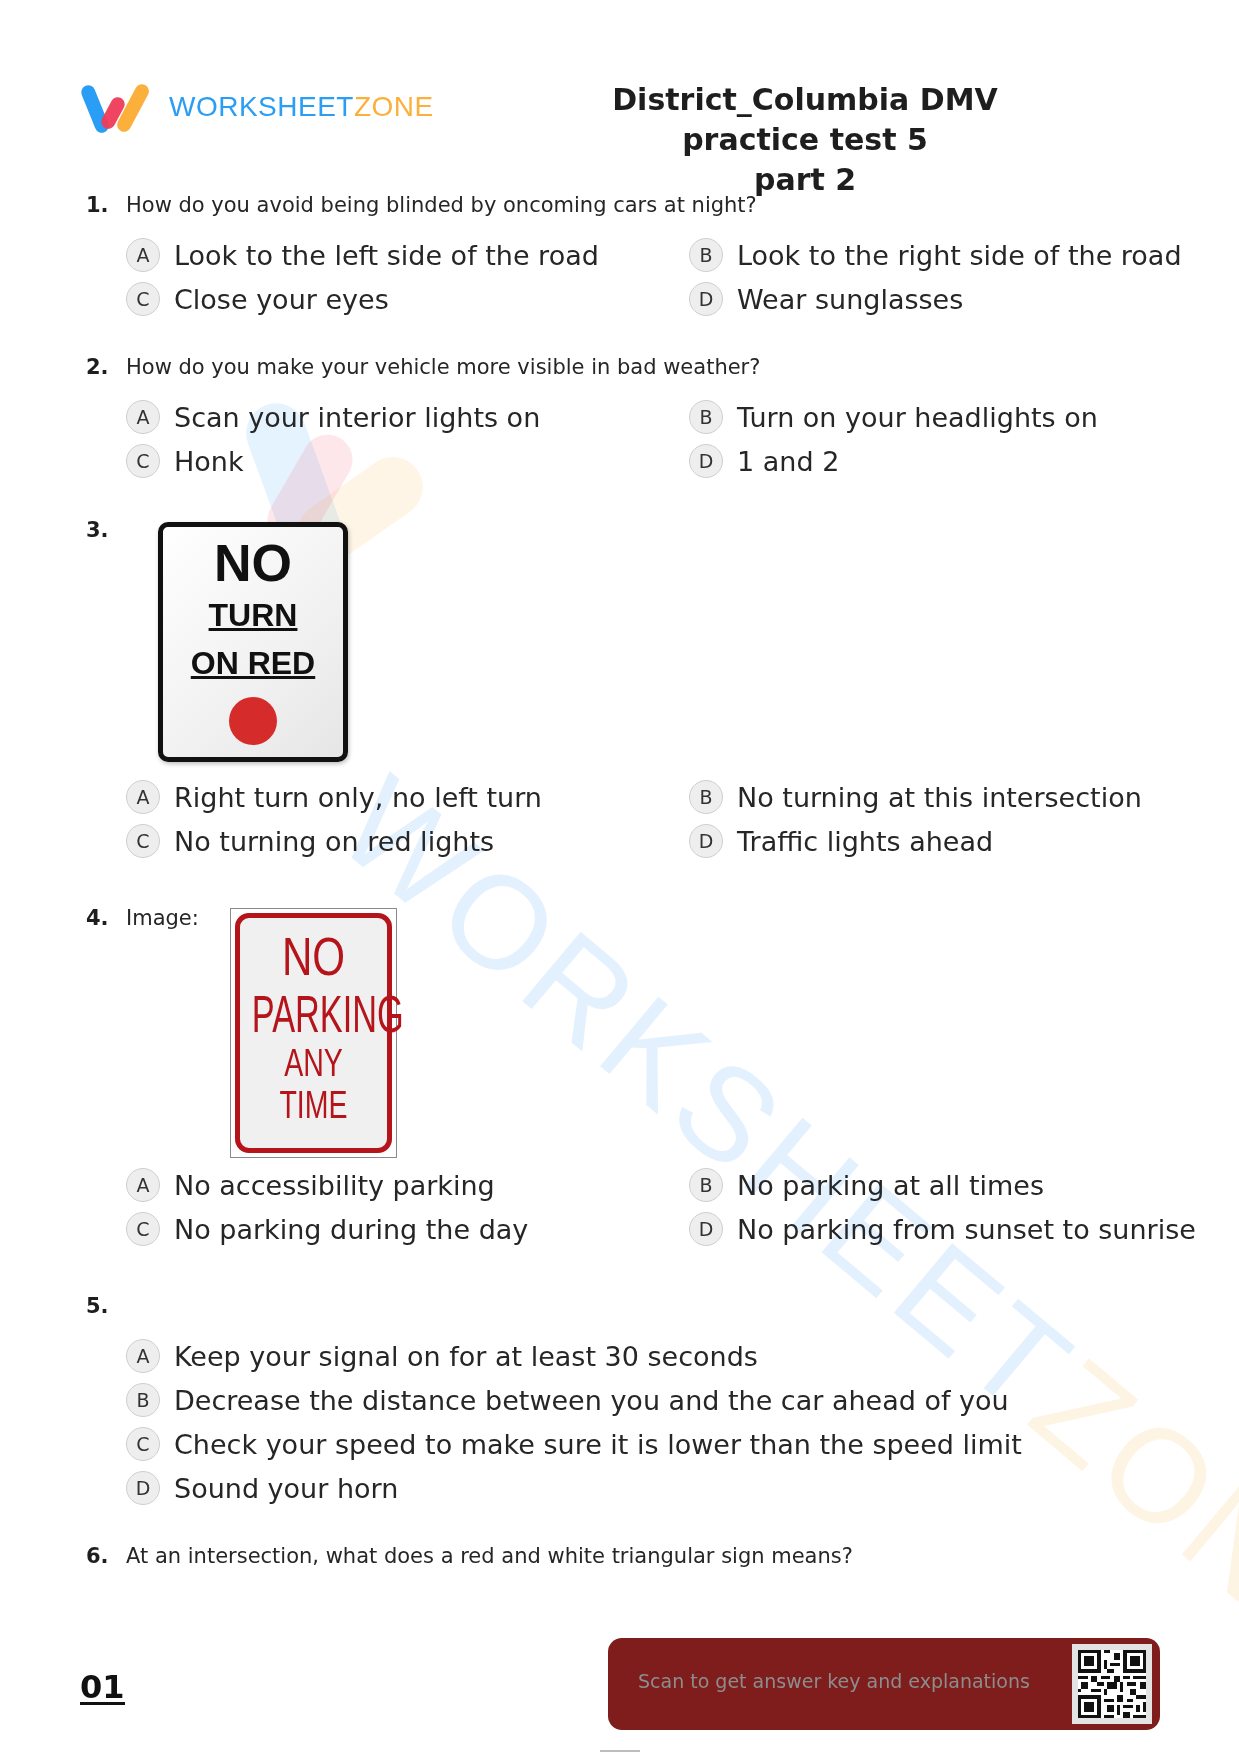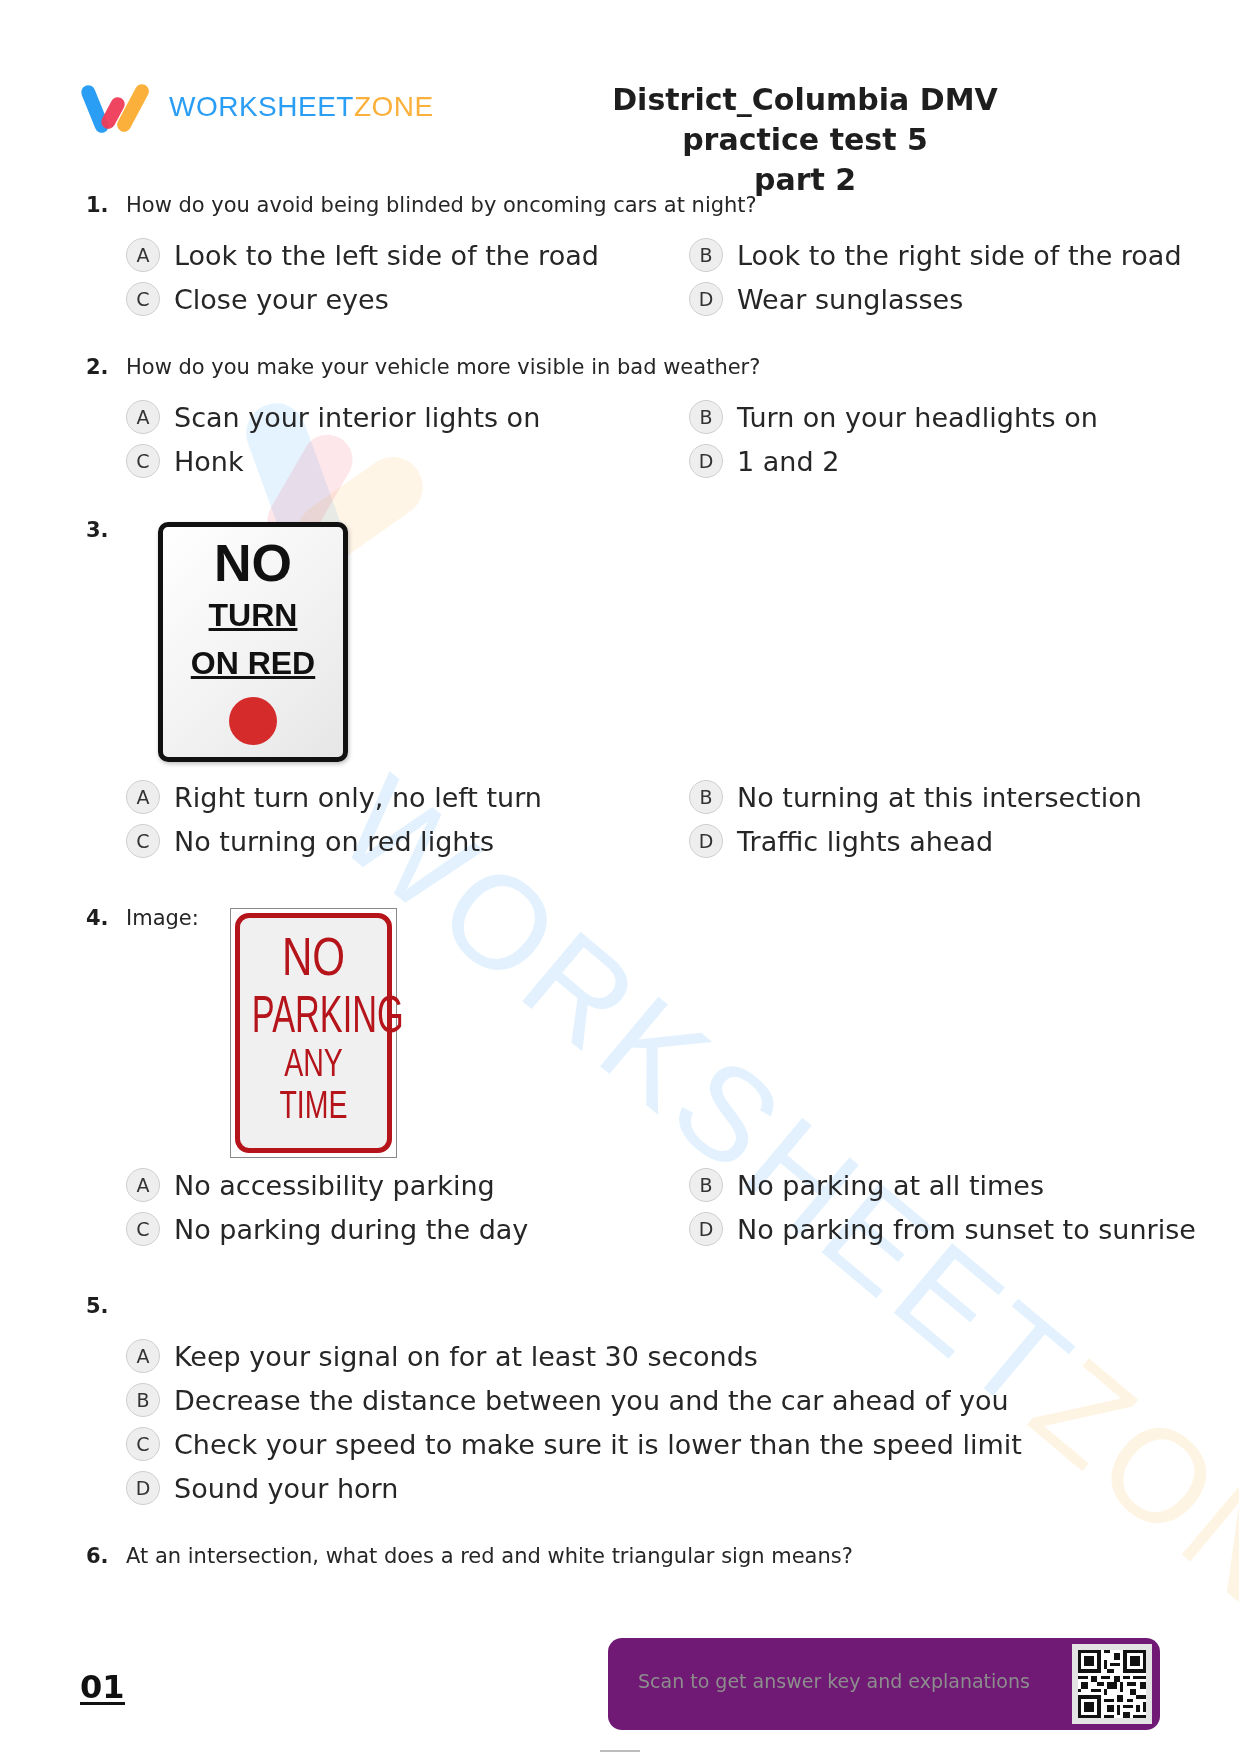--- a/index.html
+++ b/index.html
@@ -69,21 +69,21 @@
   .sign-park-inner .p1 { font-size: 54px; line-height: 60px; margin-top: 8px; transform: scaleX(0.78); }
   .sign-park-inner .p2 { font-size: 52px; line-height: 56px; transform: scaleX(0.66); white-space: nowrap; margin-left: -20px; margin-right: -20px; }
   .sign-park-inner .p3 { font-size: 38px; line-height: 42px; transform: scaleX(0.75); }
 
   .page-num {
     position: absolute; left: 80px; top: 1672px; font-size: 32px; font-weight: 700; color: #111111;
     border-bottom: 3px solid #111111; line-height: 30px; z-index: 2;
   }
   .scan-box {
     position: absolute; left: 608px; top: 1638px; width: 552px; height: 92px;
-    background: #701a75; border-radius: 14px; z-index: 2;
+    background: #7f1d1d; border-radius: 14px; z-index: 2;
   }
   .scan-text { position: absolute; left: 30px; top: 32px; font-size: 19px; color: #8d8d8d; }
   .qr {
     position: absolute; right: 8px; top: 6px; width: 80px; height: 80px; background: #e3e3e3; padding: 6px;
   }
   .qr svg { width: 68px; height: 68px; display: block; }
   .bottom-line { position: absolute; left: 600px; top: 1750px; width: 40px; height: 2px; background: #bdbdbd; }
 </style>
 </head>
 <body>

